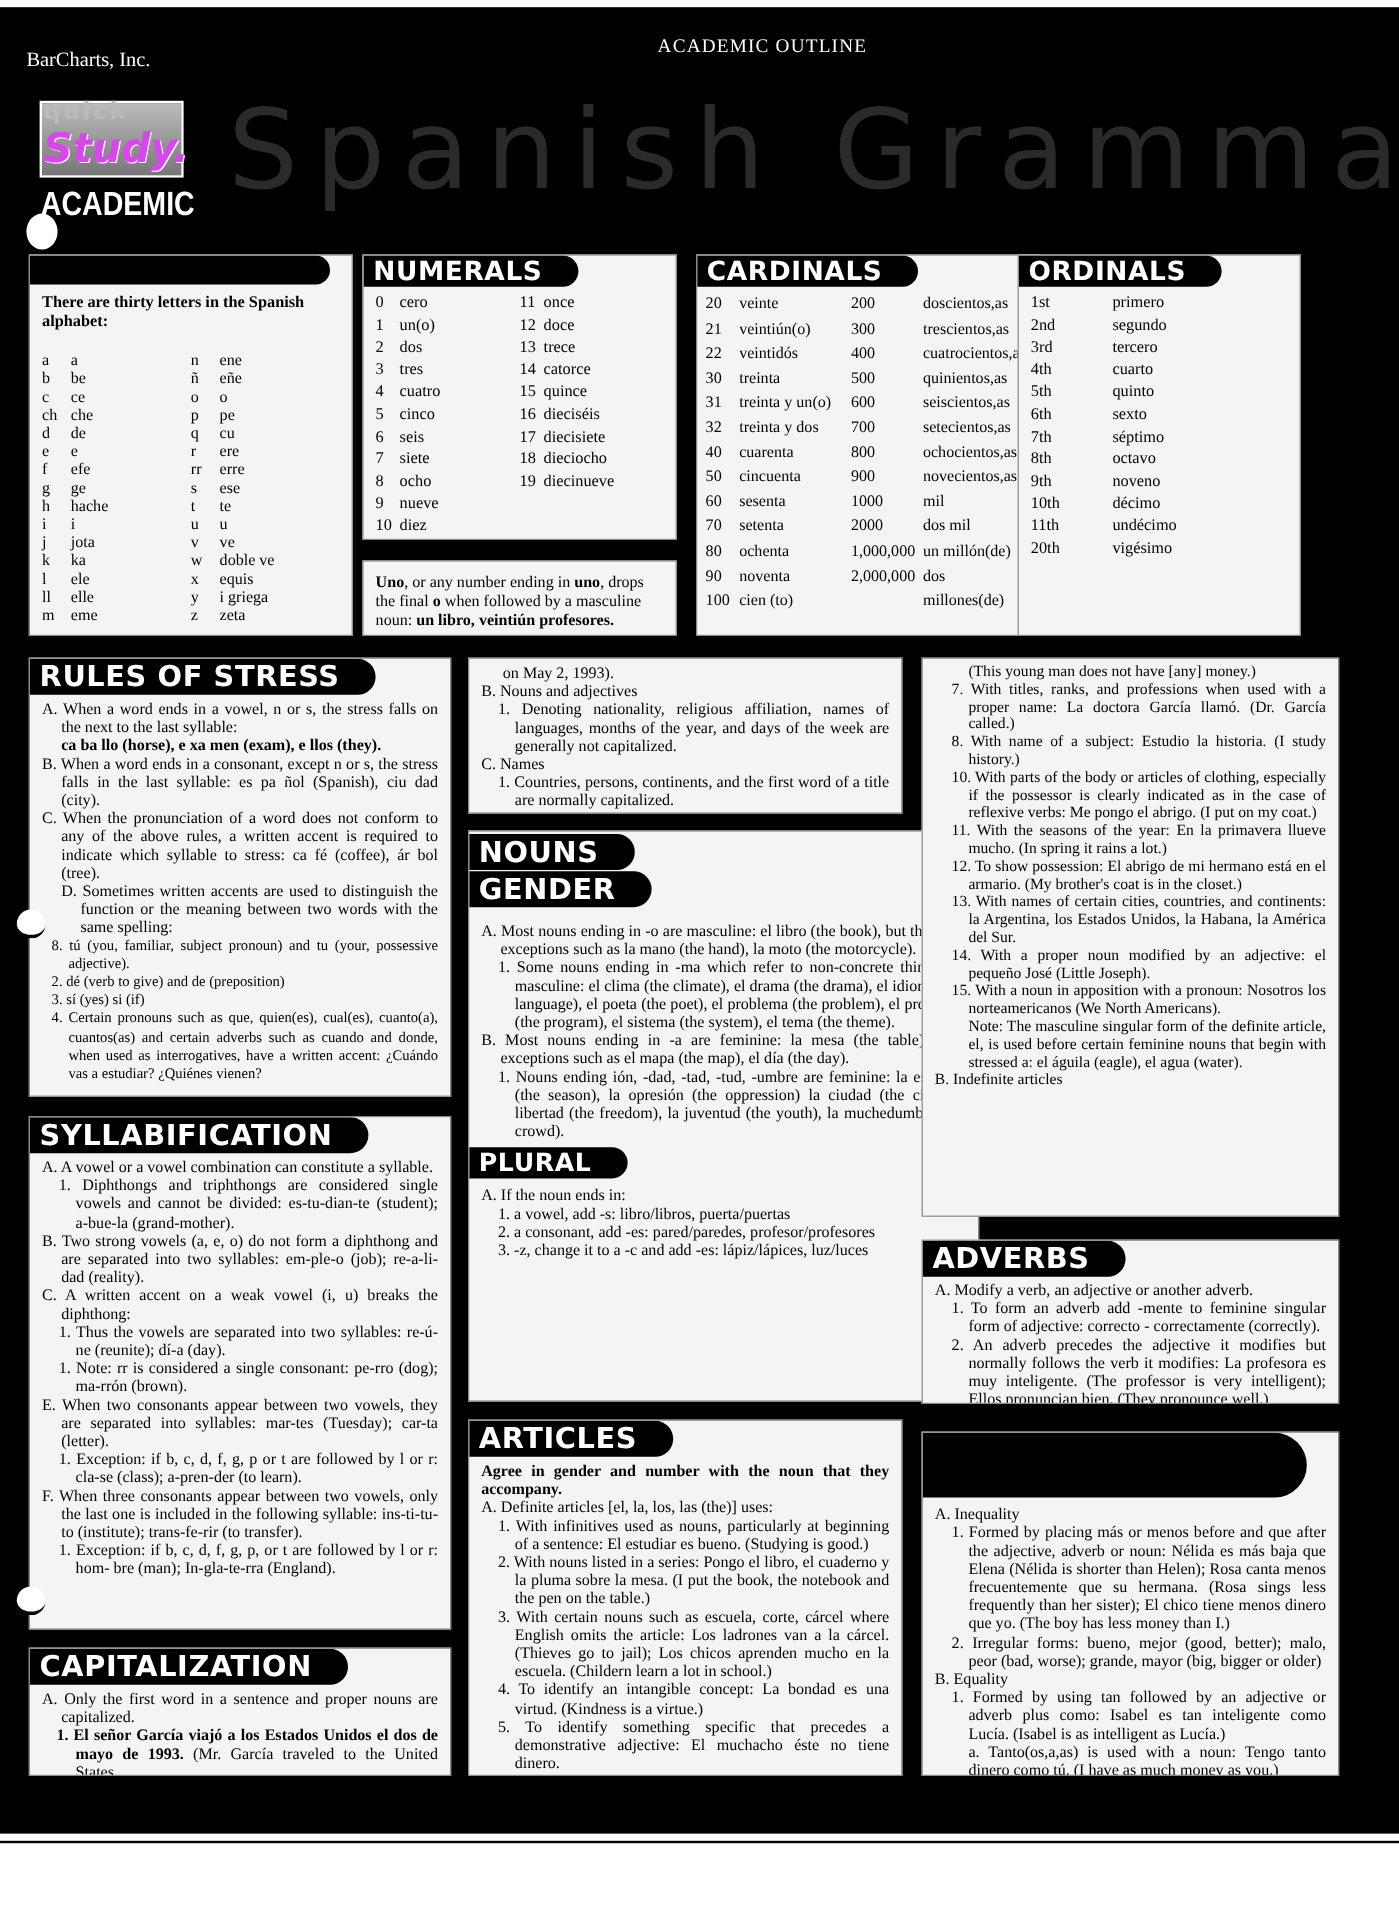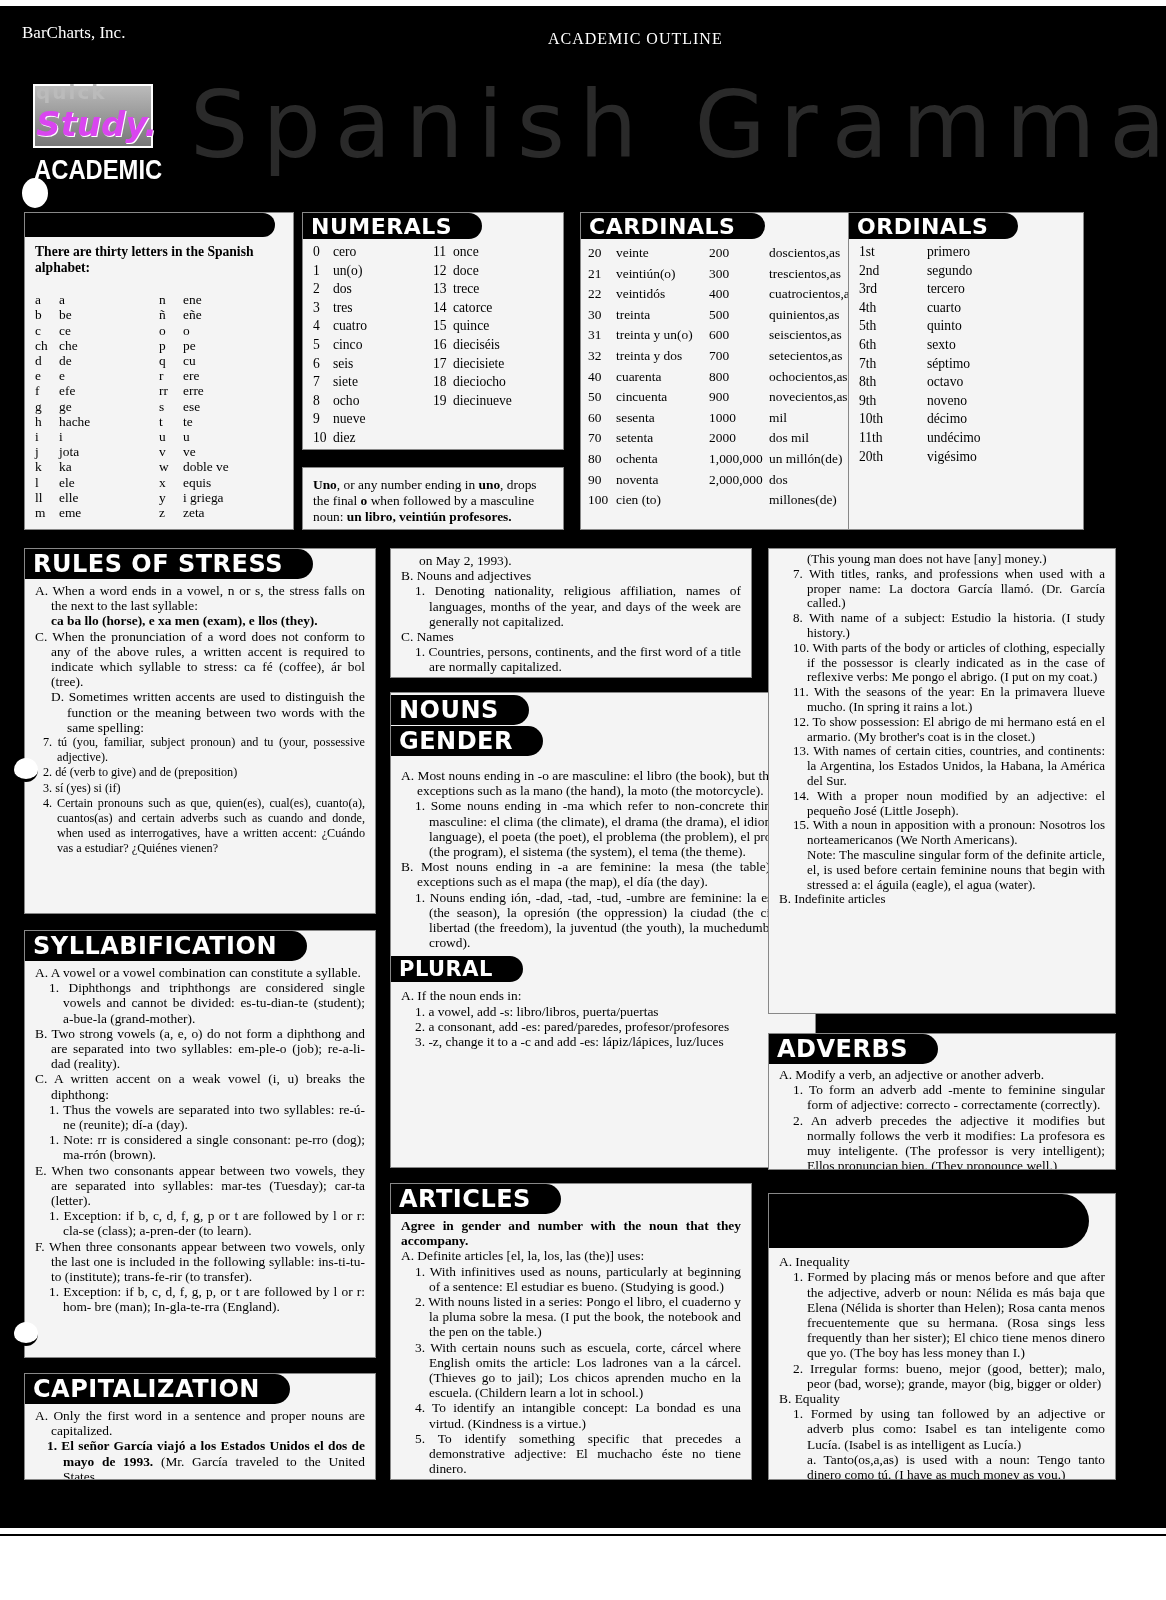--- a/index.html
+++ b/index.html
@@ -1,20 +1,20 @@
 <!DOCTYPE html>
 <html><head>
 <meta charset="utf-8">
 <style>
   * { box-sizing: border-box; margin: 0; padding: 0; }
   html, body { width: 1166px; height: 1600px; background: #fff; overflow: hidden; }
   body { font-family: "Liberation Serif", serif; color: #000; position: relative; }
   .sheet { position: absolute; left: 0; top: 6px; width: 1166px; height: 1522px; background: #000; }
   .topbar-text { position: absolute; color: #fff; font-family: "Liberation Serif", serif; font-size: 17px; }
-  .brand { left: 22px; top: 17px; }
+  .brand { left: 22px; top: 34px; }
   .outline { left: 548px; top: 24px; letter-spacing: 1px; font-size: 16px; }
   .logo-box { position: absolute; left: 33px; top: 78px; width: 120px; height: 64px; background: linear-gradient(#bbb,#777); border: 2px solid #fff; }
   .logo-quick { position: absolute; left: 36px; top: 74px; color:#bbb; font-family:"DejaVu Sans",sans-serif; font-weight:bold; font-size:20px; letter-spacing:2px; }
   .logo-study { position: absolute; left: 36px; top: 98px; font-family:"DejaVu Sans",sans-serif; font-weight:bold; font-style:italic; font-size:34px; color:#d946ef; text-shadow: 1px 1px 0 #fff; }
   .logo-academic { position: absolute; left: 34px; top: 148px; color: #fff; font-family:"Liberation Sans",sans-serif; font-weight:bold; font-size:28px; transform: scaleX(0.85); transform-origin:left; }
   .dot { position: absolute; background:#fff; border-radius:50%; }
   .title-ghost { position: absolute; left: 190px; top: 66px; color:#2a2a2a; font-family:"DejaVu Sans",sans-serif; font-size:92px; letter-spacing:14px; white-space:nowrap; }
   .panel { position: absolute; background: #f4f4f4; border: 1px solid #888; overflow: hidden; font-size: 13.4px; line-height: 15.2px; }
   .pill { display: inline-block; background: #000; color: #fff; font-family: "DejaVu Sans", sans-serif; font-weight: bold; padding: 0 30px 0 8px; border-radius: 0 18px 18px 0; height: 26px; line-height: 27px; font-size: 22px; letter-spacing: 0.5px; }
   .pill.big { height: 30px; line-height: 31px; font-size: 24px; }
@@ -433,23 +433,24 @@
         <span>vigésimo</span>
       </div>
     </div>
 </div>
 
 <div class="panel just" style="left:24px;top:548px;width:352px;height:366px;">
   <div class="pill big">RULES OF STRESS</div>
   <div class="body" style="padding-top:4px;">
     <div class="ind1">A. When a word ends in a vowel, n or s, the stress falls on the next to the last syllable:</div>
     <div class="b" style="padding-left:16px;">ca ba llo (horse), e xa men (exam), e llos (they).</div>
+    <div class="ind1">B. When a word ends in a consonant, except n or s, the stress falls in the last syllable: es pa ñol (Spanish), ciu dad (city).</div>
     <div class="ind1">C. When the pronunciation of a word does not conform to any of the above rules, a written accent is required to indicate which syllable to stress: ca fé (coffee), ár bol (tree).</div>
     <div class="ind2">D. Sometimes written accents are used to distinguish the function or the meaning between two words with the same spelling:</div>
-    <div class="ind2 small" style="padding-left:22px;text-indent:-14px;">7. tú (you, familiar, subject pronoun) and tu (your, possessive adjective).</div>
+    <div class="ind2 small" style="padding-left:22px;text-indent:-14px;">8. tú (you, familiar, subject pronoun) and tu (your, possessive adjective).</div>
     <div class="ind2 small" style="padding-left:22px;text-indent:-14px;">2. dé (verb to give) and de (preposition)</div>
     <div class="ind2 small" style="padding-left:22px;text-indent:-14px;">3. sí (yes) si (if)</div>
     <div class="ind2 small" style="padding-left:22px;text-indent:-14px;">4. Certain pronouns such as que, quien(es), cual(es), cuanto(a), cuantos(as) and certain adverbs such as cuando and donde, when used as interrogatives, have a written accent: ¿Cuándo vas a estudiar? ¿Quiénes vienen?</div>
   </div>
 </div>
 
 <div class="panel just" style="left:24px;top:930px;width:352px;height:428px;">
   <div class="pill big">SYLLABIFICATION</div>
   <div class="body" id="syl-list" style="padding-top:4px;">
       <div class="ind1">A. A vowel or a vowel combination can constitute a syllable.</div>

